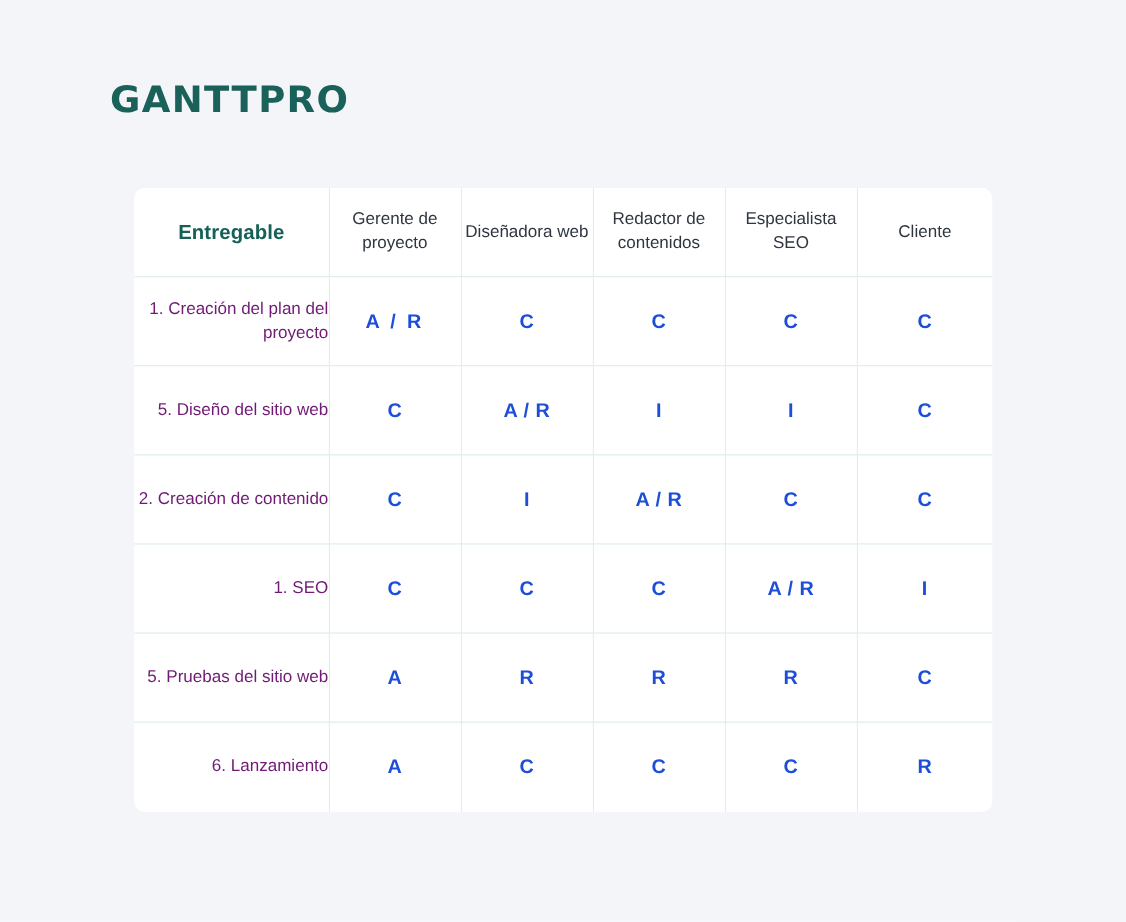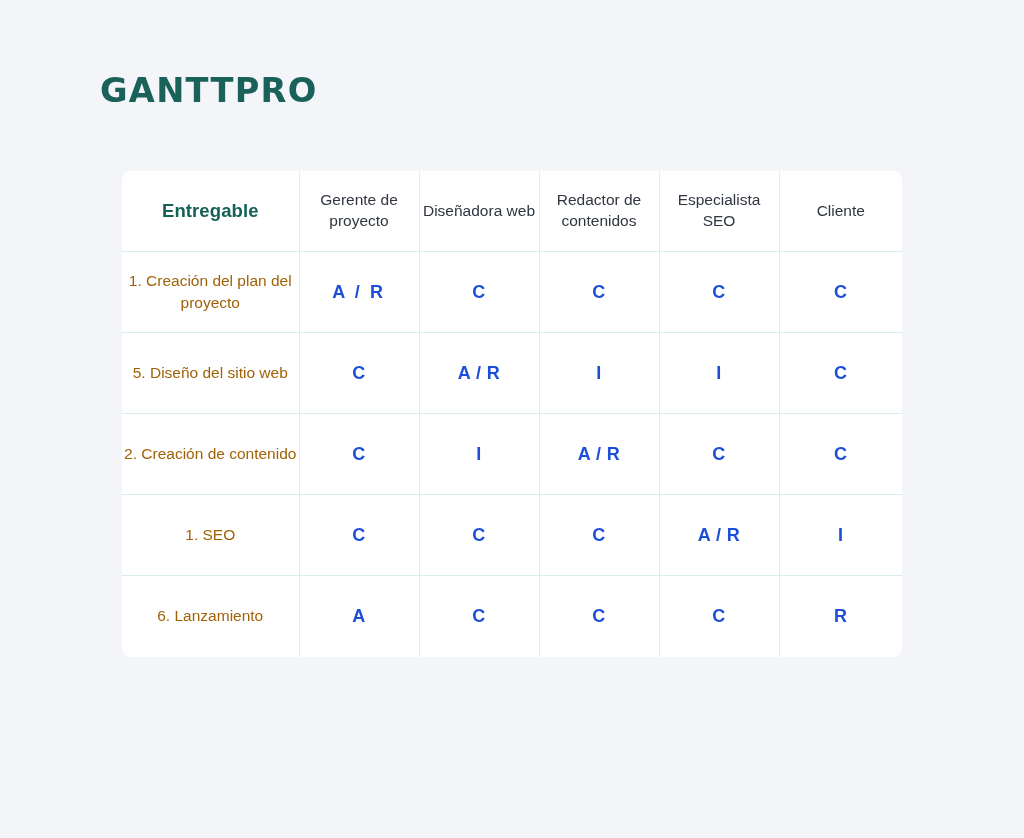--- a/index.html
+++ b/index.html
@@ -87,22 +87,22 @@
     font-weight: 700;
     font-size: 18.5px;
     color: #166157;
     letter-spacing: 0.1px;
   }
 
   
   tbody tr { height: 81px; }
   td.cell-deliverable {
     font-size: 15.5px;
-    color: #a16207;
-    text-align: center;
+    color: #701a75;
+    text-align: right;
     padding: 0 18px 0 13px;
     line-height: 1.42;
   }
   td.cell-raci {
     font-size: 18px;
     font-weight: 700;
     color: #1d4ed8;
     text-align: center;
     letter-spacing: 0.4px;
   }
@@ -168,20 +168,28 @@
       </tr>
       <tr>
         <td class="cell-deliverable">1. SEO</td>
         <td class="cell-raci">C</td>
         <td class="cell-raci">C</td>
         <td class="cell-raci">C</td>
         <td class="cell-raci">A / R</td>
         <td class="cell-raci">I</td>
       </tr>
       <tr>
+        <td class="cell-deliverable">5. Pruebas del sitio web</td>
+        <td class="cell-raci">A</td>
+        <td class="cell-raci">R</td>
+        <td class="cell-raci">R</td>
+        <td class="cell-raci">R</td>
+        <td class="cell-raci">C</td>
+      </tr>
+      <tr>
         <td class="cell-deliverable">6. Lanzamiento</td>
         <td class="cell-raci">A</td>
         <td class="cell-raci">C</td>
         <td class="cell-raci">C</td>
         <td class="cell-raci">C</td>
         <td class="cell-raci">R</td>
       </tr>
     </tbody>
   </table>
 </div>

